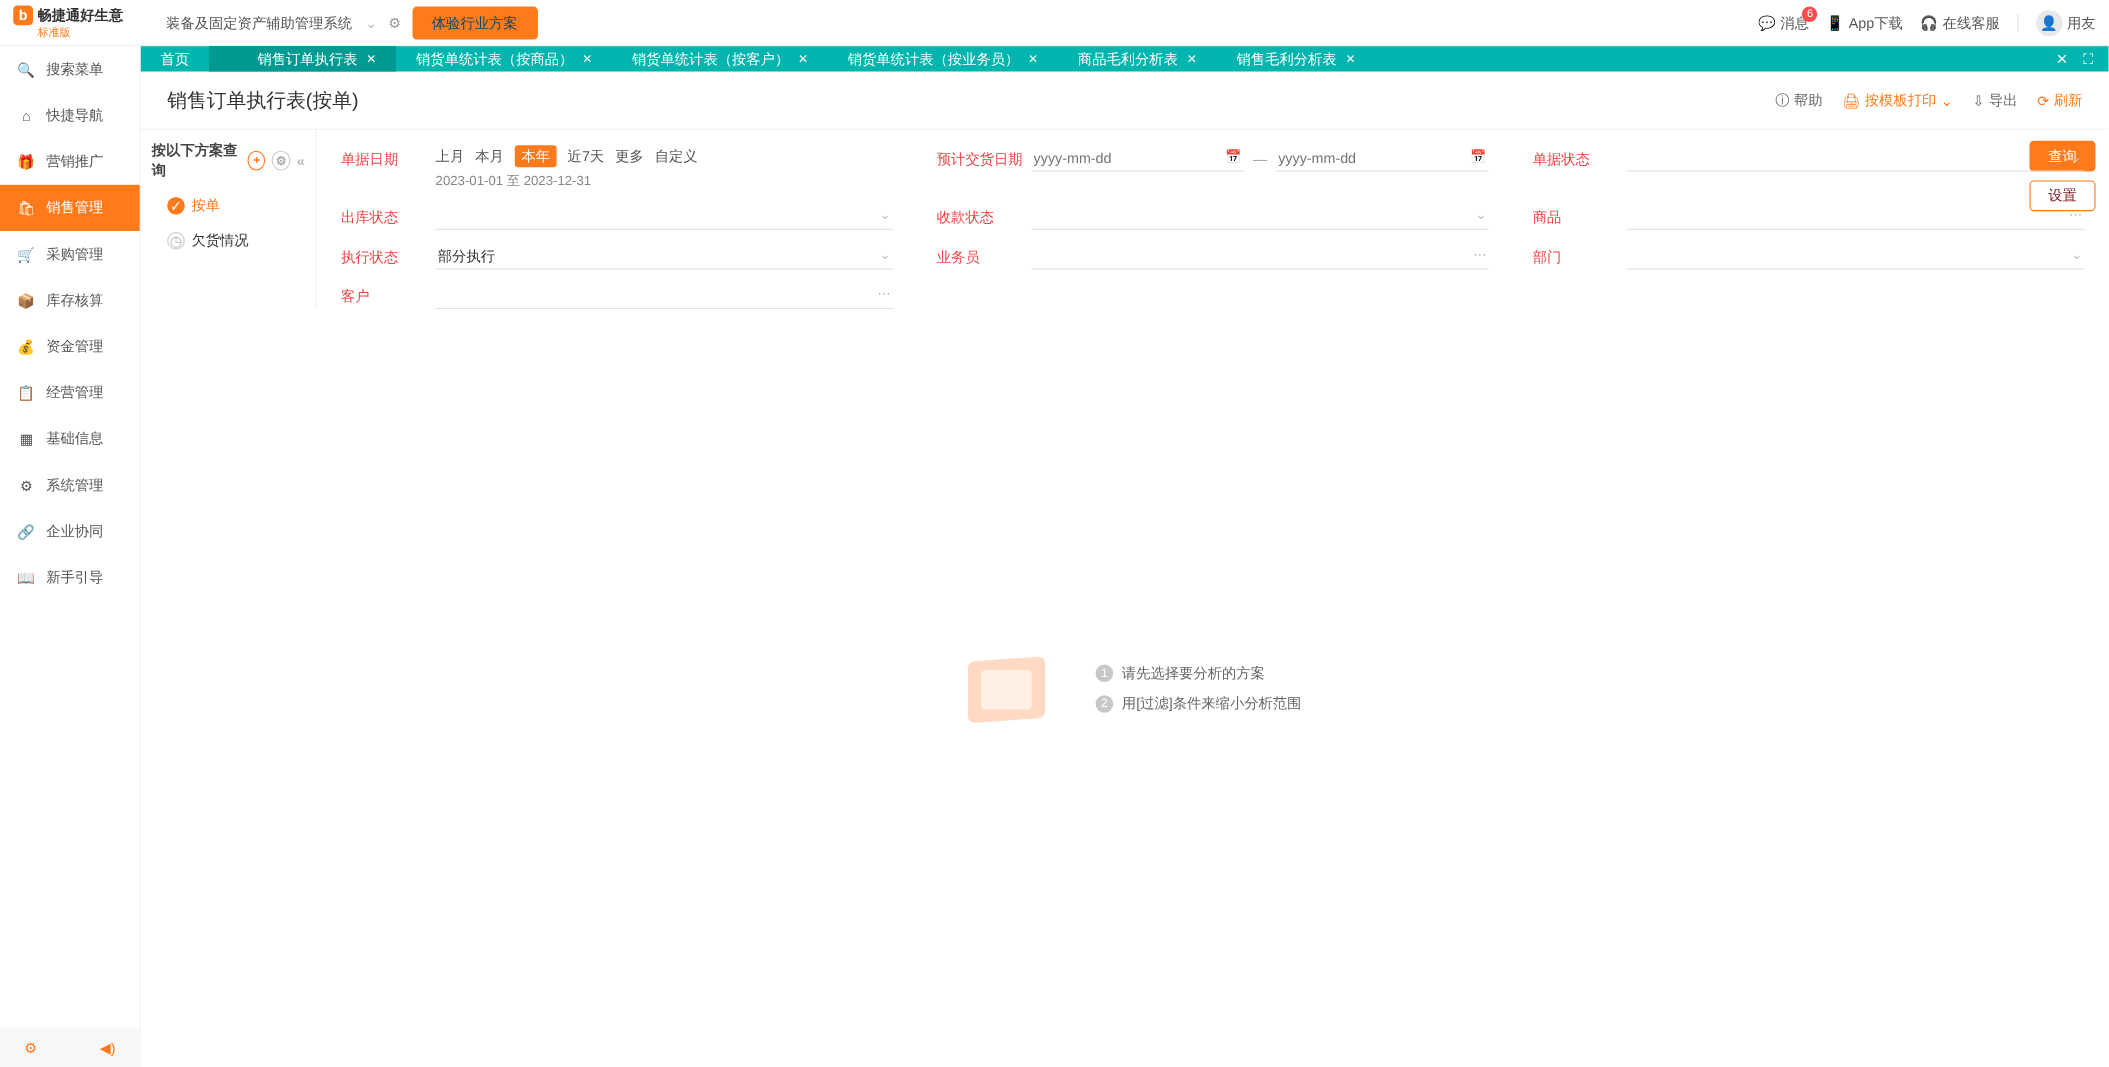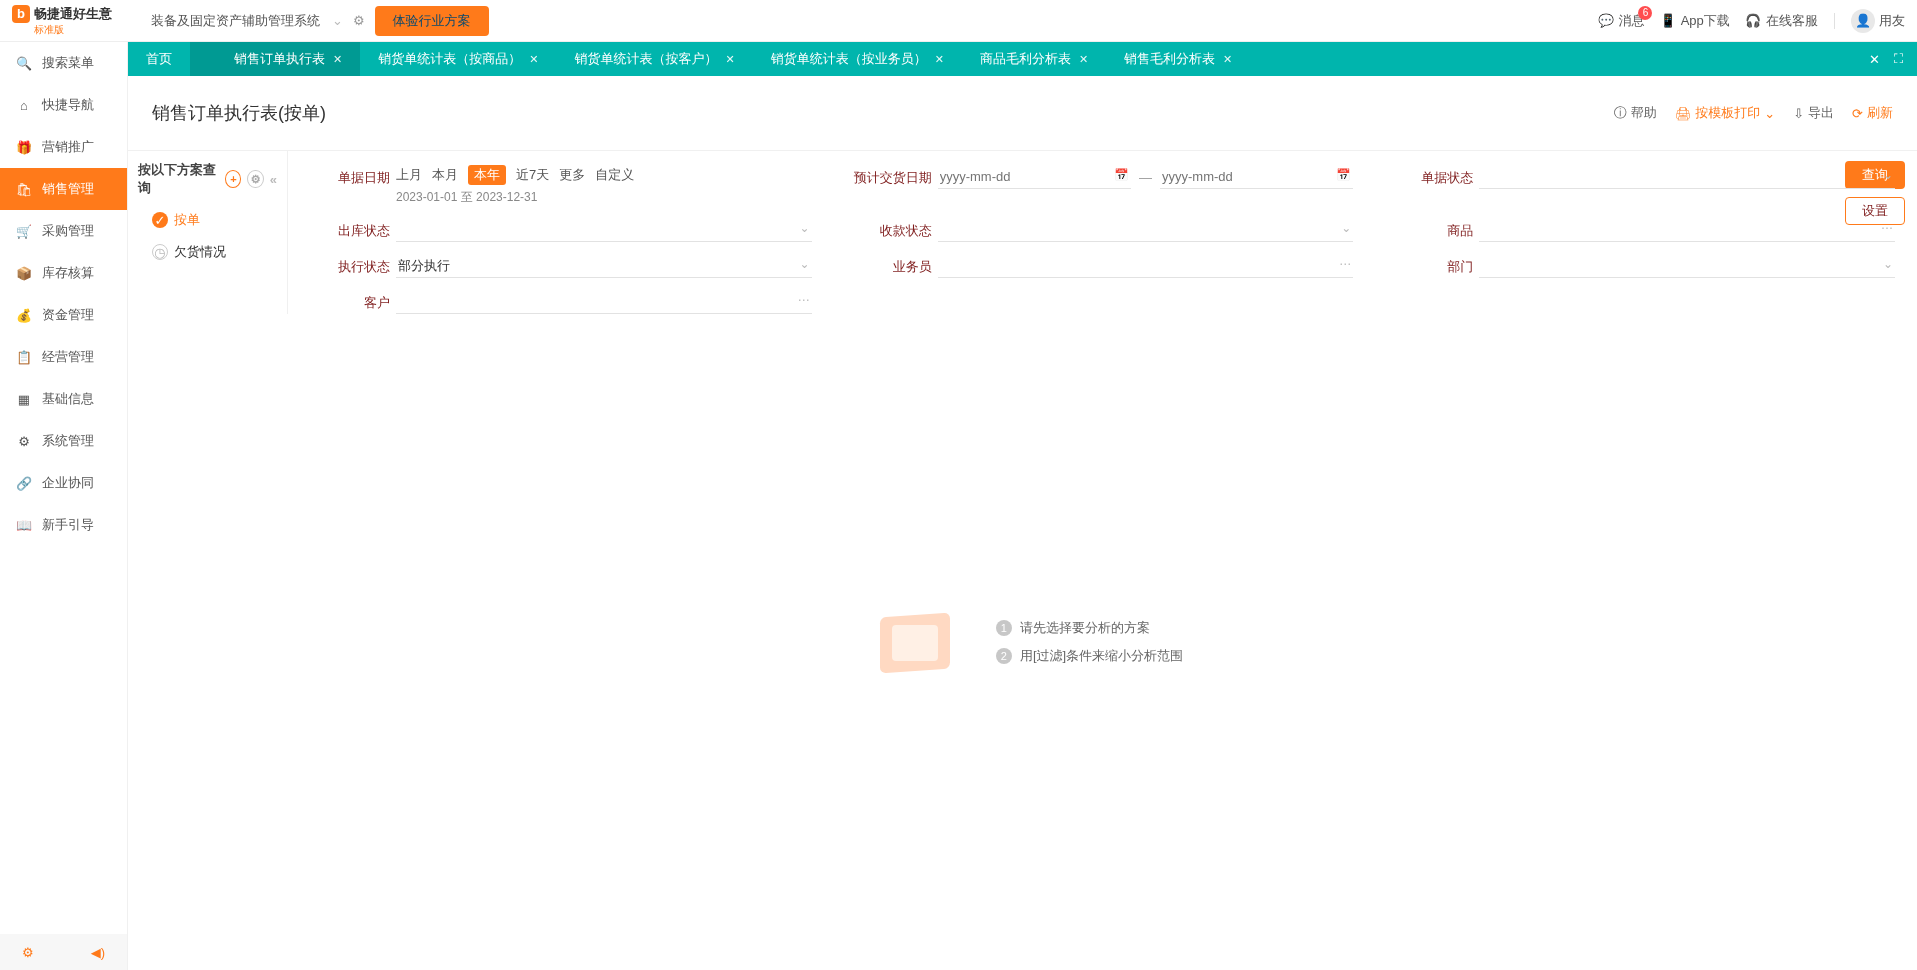--- a/index.html
+++ b/index.html
@@ -30,28 +30,28 @@
 .sidebar { width:128px; background:#fff; border-right:1px solid #f0f0f0; display:flex; flex-direction:column; }
 .side-item { display:flex; align-items:center; gap:10px; padding:12px 16px; color:#555; cursor:pointer; font-size:13px; }
 .side-item.active { background:#ff7a1a; color:#fff; }
 .side-icon { width:16px; height:16px; display:flex; align-items:center; justify-content:center; }
 .side-footer { margin-top:auto; height:36px; background:#f7f7f7; display:flex; align-items:center; justify-content:space-between; padding:0 22px; color:#ff7a1a; }
 
 
 .main { flex:1; display:flex; flex-direction:column; min-width:0; }
 
 
-.tabs-bar { background:#00b5ad; height:34px; display:flex; align-items:stretch; }
+.tabs-bar { background:#00b5ad; height:23px; display:flex; align-items:stretch; }
 .tab { display:flex; align-items:center; gap:8px; padding:0 18px; color:#fff; font-size:13px; cursor:pointer; white-space:nowrap; }
 .tab.active { background:#009a93;padding-left:44px; }
 .tab .close { font-size:11px; opacity:.9; }
 .tabs-right { margin-left:auto; display:flex; align-items:center; gap:14px; padding:0 14px; color:#fff; }
 
 
-.page-hdr { display:flex; align-items:center; padding:25px 24px; border-bottom:1px solid #f0f0f0; }
+.page-hdr { display:flex; align-items:center; padding:14px 24px; border-bottom:1px solid #f0f0f0; }
 .page-title { font-size:18px; color:#333; font-weight:500; }
 .page-actions { margin-left:auto; display:flex; align-items:center; gap:18px; }
 .act { display:flex; align-items:center; gap:4px; color:#666; cursor:pointer; font-size:13px; }
 .act.orange { color:#ff7a1a; }
 
 
 .query-row { display:flex; }
 .scheme-panel { width:160px; border-right:1px solid #f0f0f0; padding:10px 10px; }
 .scheme-hdr { display:flex; align-items:center; gap:6px; color:#444; font-weight:600; margin-bottom:10px; }
 .scheme-hdr .plus, .scheme-hdr .gear { width:18px; height:18px; border:1px solid #ff7a1a; border-radius:50%; color:#ff7a1a; display:flex; align-items:center; justify-content:center; font-size:11px; cursor:pointer; }
@@ -59,21 +59,21 @@
 .scheme-hdr .collapse { margin-left:auto; color:#bbb; cursor:pointer; }
 .scheme-item { display:flex; align-items:center; gap:6px; padding:4px 6px 4px 14px; cursor:pointer; margin-bottom:6px; font-size:13px; }
 .scheme-item.active { color:#ff7a1a; }
 .scheme-bullet { width:16px; height:16px; border-radius:50%; display:flex; align-items:center; justify-content:center; }
 .scheme-item.active .scheme-bullet { background:#ff7a1a; color:#fff; }
 .scheme-item:not(.active) .scheme-bullet { border:1px solid #ccc; color:#bbb; }
 
 .filter-panel { flex:1; padding:14px 22px 0 22px; position:relative; }
 .filter-grid { display:grid; grid-template-columns:1fr 1fr 1fr; column-gap:40px; row-gap:12px; }
 .field { display:flex; align-items:flex-start; }
-.field-label { width:80px; text-align:right; color:#7f1d1d; padding-top:4px; font-size:13px; flex-shrink:0; margin-right:6px; }
+.field-label { width:80px; color:#ef4444; padding-top:4px; font-size:13px; flex-shrink:0; margin-right:6px; }
 .field-body { flex:1; }
 .range-opts { display:flex; gap:10px; align-items:center; font-size:13px; }
 .range-opts span { color:#555; cursor:pointer; }
 .range-opts .sel { background:#ff7a1a; color:#fff; padding:1px 6px; border-radius:3px; }
 .range-val { color:#888; font-size:12px; margin-top:4px; }
 .inp { width:100%; border:none; border-bottom:1px solid #e2e2e2; padding:4px 20px 4px 2px; font-size:13px; color:#333; outline:none; background:transparent; }
 .inp-wrap { position:relative; }
 .inp-wrap .suffix { position:absolute; right:2px; top:3px; color:#bbb; font-size:12px; cursor:pointer; }
 .inp-wrap .suffix.orange { color:#ff7a1a; }
 .date-pair { display:flex; align-items:center; gap:8px; }

